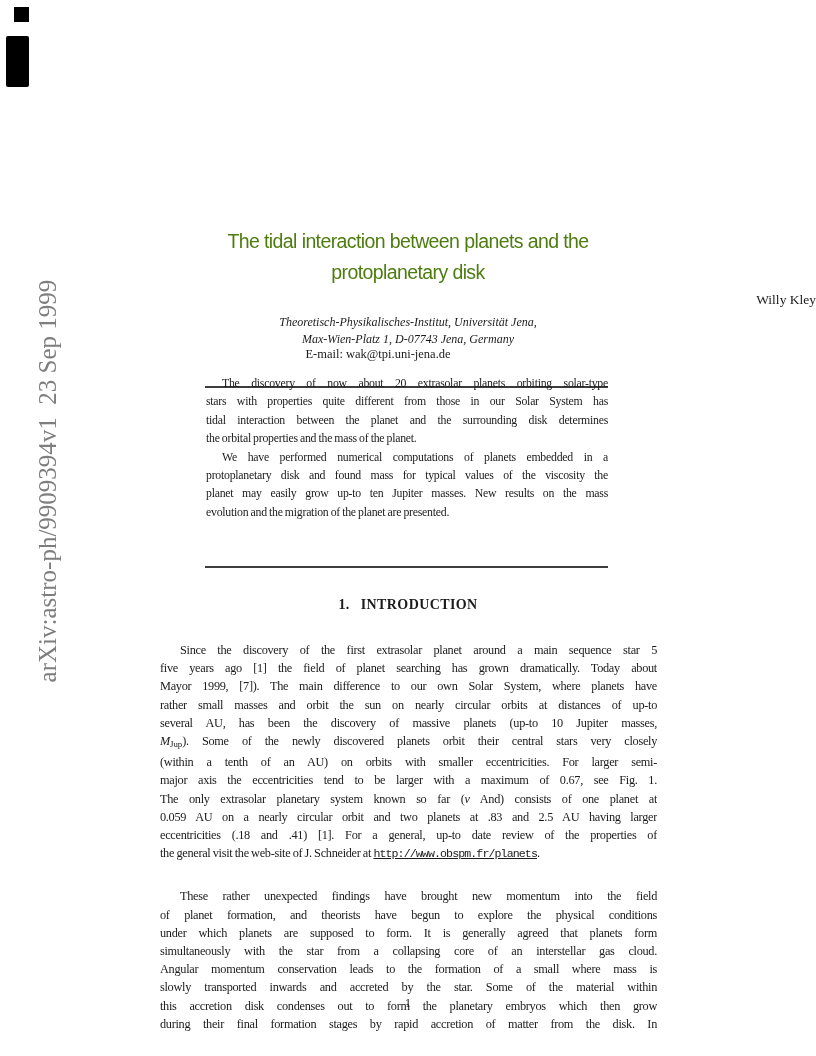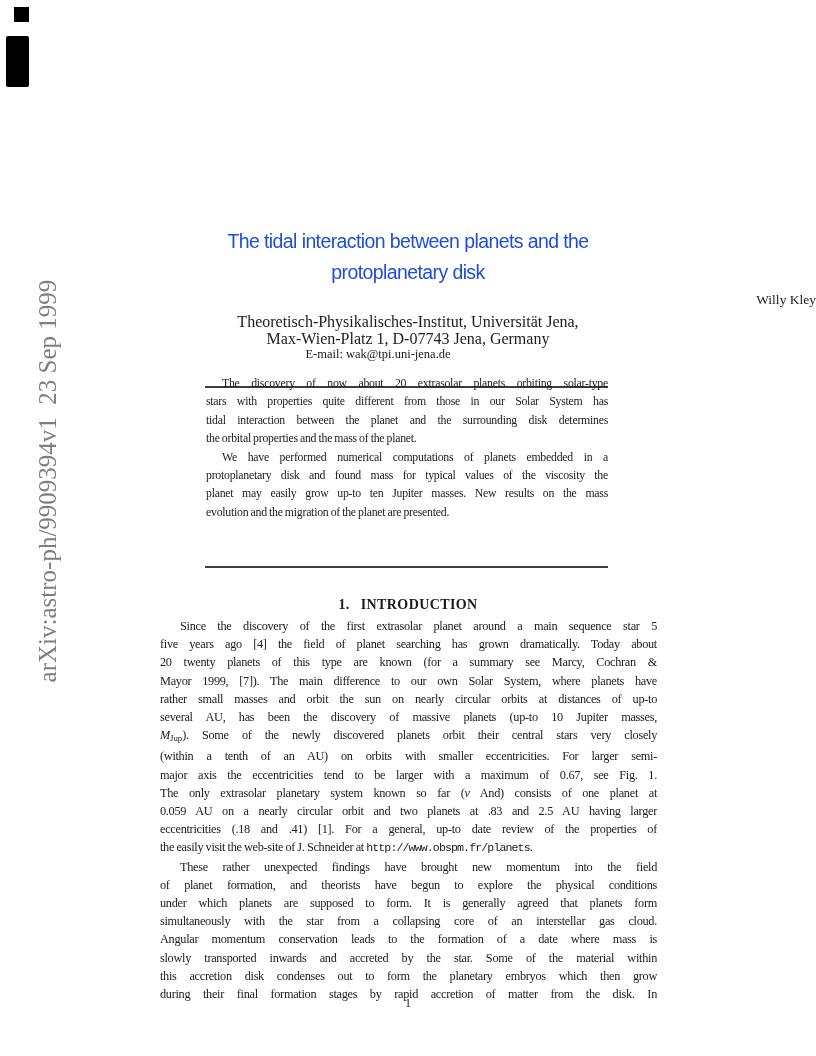--- a/index.html
+++ b/index.html
@@ -15,25 +15,25 @@
   
   .arxiv-stamp {
     position:absolute; left:-177px; top:468px; width:450px; line-height:26px;
     font-size:25px; color:#7e7e7e; text-align:center; white-space:pre;
     transform:rotate(-90deg); font-family:"Liberation Serif", serif;
   }
 
   .title {
     position:absolute; left:0; top:226px; width:816px; margin:0;
     text-align:center; font-family:"Liberation Sans", sans-serif;
-    font-weight:400; font-size:19.5px; line-height:31px; letter-spacing:-0.6px; color:#1d4ed8;
+    font-weight:400; font-size:19.5px; line-height:31px; letter-spacing:-0.6px; color:#4d7c0f;
   }
   .author { position:absolute; left:0; top:292px; width:816px; text-align:right; font-size:13.5px; }
   .affil  { position:absolute; left:0; top:314px; width:816px; text-align:center;
-            font-size:16px; line-height:16.5px; }
+            font-style:italic; font-size:12px; line-height:16.5px; }
   .email  { position:absolute; left:0; top:347px; width:756px; text-align:center; font-size:12.5px; }
 
   .rule   { position:absolute; left:205px; width:403px; height:2px; background:#3d3d3d; }
   .rule-top    { top:386px; }
   .rule-bottom { top:566px; }
 
   .abstract {
     position:absolute; left:206px; top:374px; width:402px;
     font-size:11.8px; line-height:18.4px; letter-spacing:-0.25px; word-spacing:-0.5px;
   }
@@ -42,28 +42,28 @@
   .section-heading {
     position:absolute; left:0; top:597px; width:816px; text-align:center;
     font-weight:700; font-size:14px; letter-spacing:0.4px;
   }
   .sec-num { margin-right:11px; }
 
   .body-text {
     position:absolute; left:160px; top:617px; width:497px;
     font-size:12.3px; line-height:18.2px; letter-spacing:-0.3px; word-spacing:-0.5px;
   }
-  .body-text .indent { text-indent:20px; }
+  .body-text .indent { text-indent:20px;margin-top:24px; }
 
   .line { text-align:justify; text-align-last:justify; overflow:hidden; }
   .line.lastline { text-align-last:left; }
 
   .seg-italic { font-style:italic; }
   .seg-sub    { font-size:0.72em; vertical-align:-0.22em; letter-spacing:0; }
-  .seg-mono   { font-family:"Liberation Mono", monospace; font-size:11.6px; letter-spacing:-0.9px; }
+  .seg-mono   { font-family:"Liberation Mono", monospace; font-size:11.6px; letter-spacing:-0.9px;text-decoration:underline; }
 
   .page-number { position:absolute; left:0; top:996px; width:816px; text-align:center; font-size:12px; }
 </style>
 </head>
 <body>
 
 <div class="page">
 
   <div class="mark-small"></div>
   <div class="mark-large"></div>
@@ -95,39 +95,38 @@
       </div>
     </div>
 
   <div class="rule rule-bottom"></div>
 
   <div class="section-heading"><span class="sec-num">1.</span><span>INTRODUCTION</span></div>
 
   <div class="body-text">
       <div class="para">
         <div class="line indent"><span>Since the discovery of the first extrasolar planet around a main sequence star 5</span></div>
-        <div class="line"><span>five years ago [4] the field of planet searching has grown dramatically. Today about</span></div>
-        <div class="line"><span>20 twenty planets of this type are known (for a summary see Marcy, Cochran &amp;</span></div>
+        <div class="line"><span>five years ago [1] the field of planet searching has grown dramatically. Today about</span></div>
         <div class="line"><span>Mayor 1999, [7]). The main difference to our own Solar System, where planets have</span></div>
         <div class="line"><span>rather small masses and orbit the sun on nearly circular orbits at distances of up-to</span></div>
         <div class="line"><span>several AU, has been the discovery of massive planets (up-to 10 Jupiter masses,</span></div>
         <div class="line"><span class="seg-italic">M</span><span class="seg-sub">Jup</span><span>). Some of the newly discovered planets orbit their central stars very closely</span></div>
         <div class="line"><span>(within a tenth of an AU) on orbits with smaller eccentricities. For larger semi-</span></div>
         <div class="line"><span>major axis the eccentricities tend to be larger with a maximum of 0.67, see Fig. 1.</span></div>
         <div class="line"><span>The only extrasolar planetary system known so far (</span><span class="seg-italic">v</span><span> And) consists of one planet at</span></div>
         <div class="line"><span>0.059 AU on a nearly circular orbit and two planets at .83 and 2.5 AU having larger</span></div>
         <div class="line"><span>eccentricities (.18 and .41) [1]. For a general, up-to date review of the properties of</span></div>
-        <div class="line lastline"><span>the easily visit the web-site of J. Schneider at </span><span class="seg-mono">http://www.obspm.fr/planets</span><span>.</span></div>
+        <div class="line lastline"><span>the general visit the web-site of J. Schneider at </span><span class="seg-mono">http://www.obspm.fr/planets</span><span>.</span></div>
       </div>
       <div class="para">
         <div class="line indent"><span>These rather unexpected findings have brought new momentum into the field</span></div>
         <div class="line"><span>of planet formation, and theorists have begun to explore the physical conditions</span></div>
         <div class="line"><span>under which planets are supposed to form. It is generally agreed that planets form</span></div>
         <div class="line"><span>simultaneously with the star from a collapsing core of an interstellar gas cloud.</span></div>
-        <div class="line"><span>Angular momentum conservation leads to the formation of a date where mass is</span></div>
+        <div class="line"><span>Angular momentum conservation leads to the formation of a small where mass is</span></div>
         <div class="line"><span>slowly transported inwards and accreted by the star. Some of the material within</span></div>
         <div class="line"><span>this accretion disk condenses out to form the planetary embryos which then grow</span></div>
         <div class="line"><span>during their final formation stages by rapid accretion of matter from the disk. In</span></div>
       </div>
     </div>
 
   <div class="page-number">1</div>
 
 </div>
 

